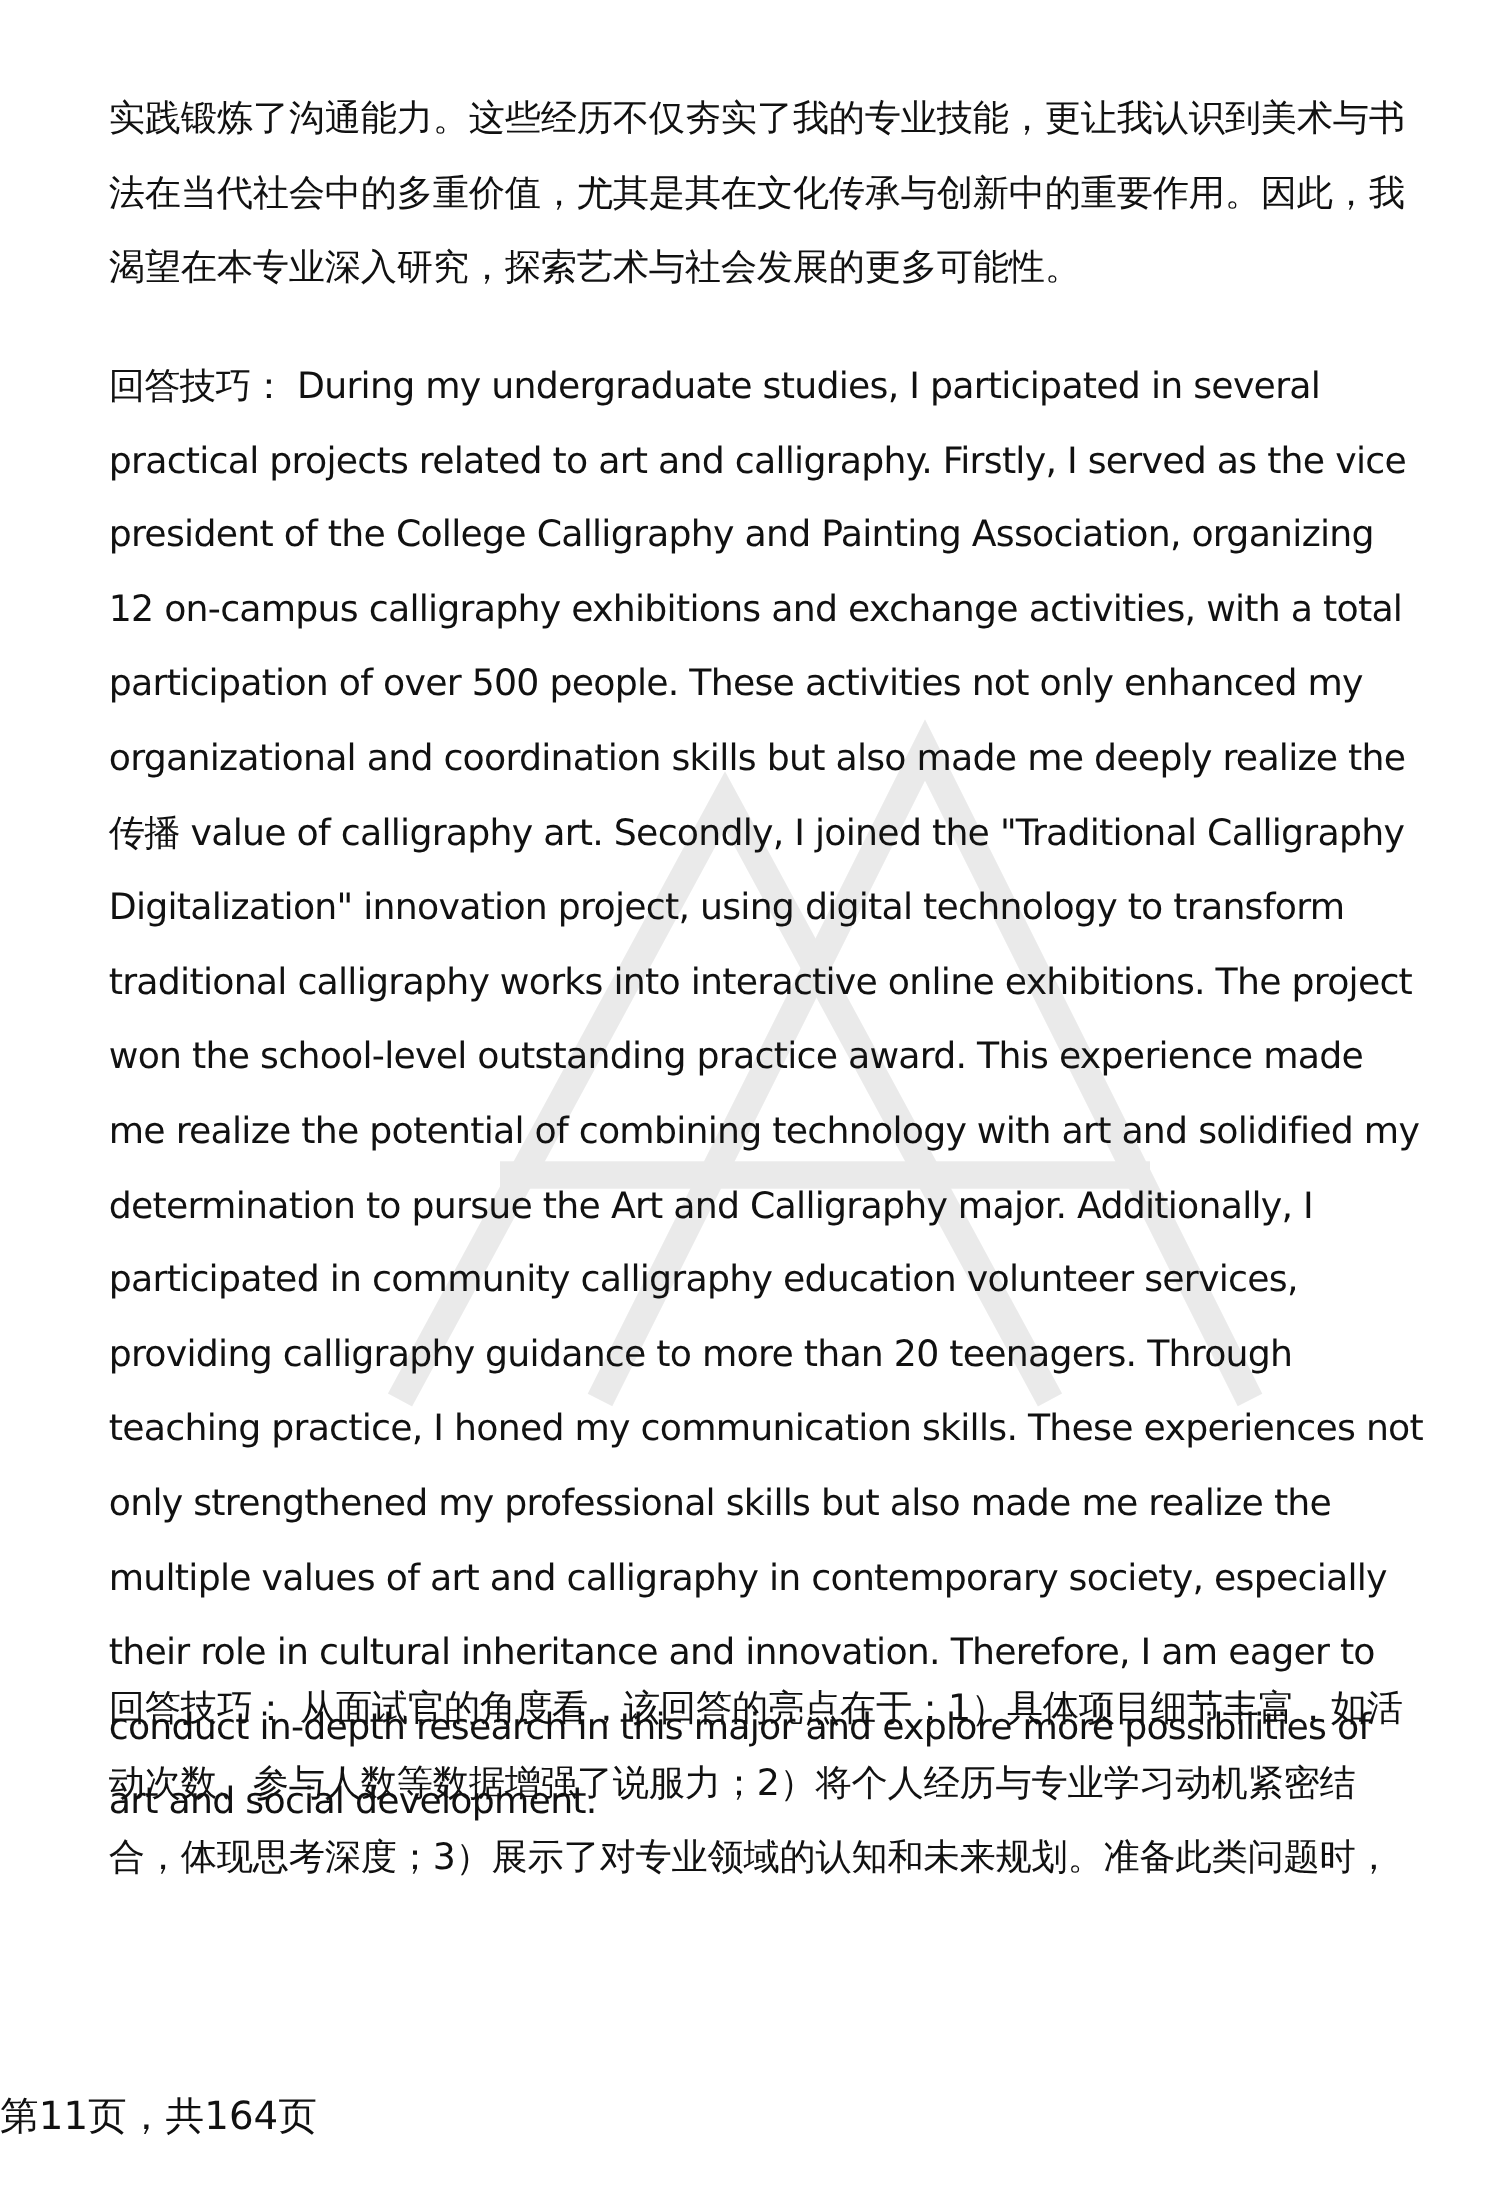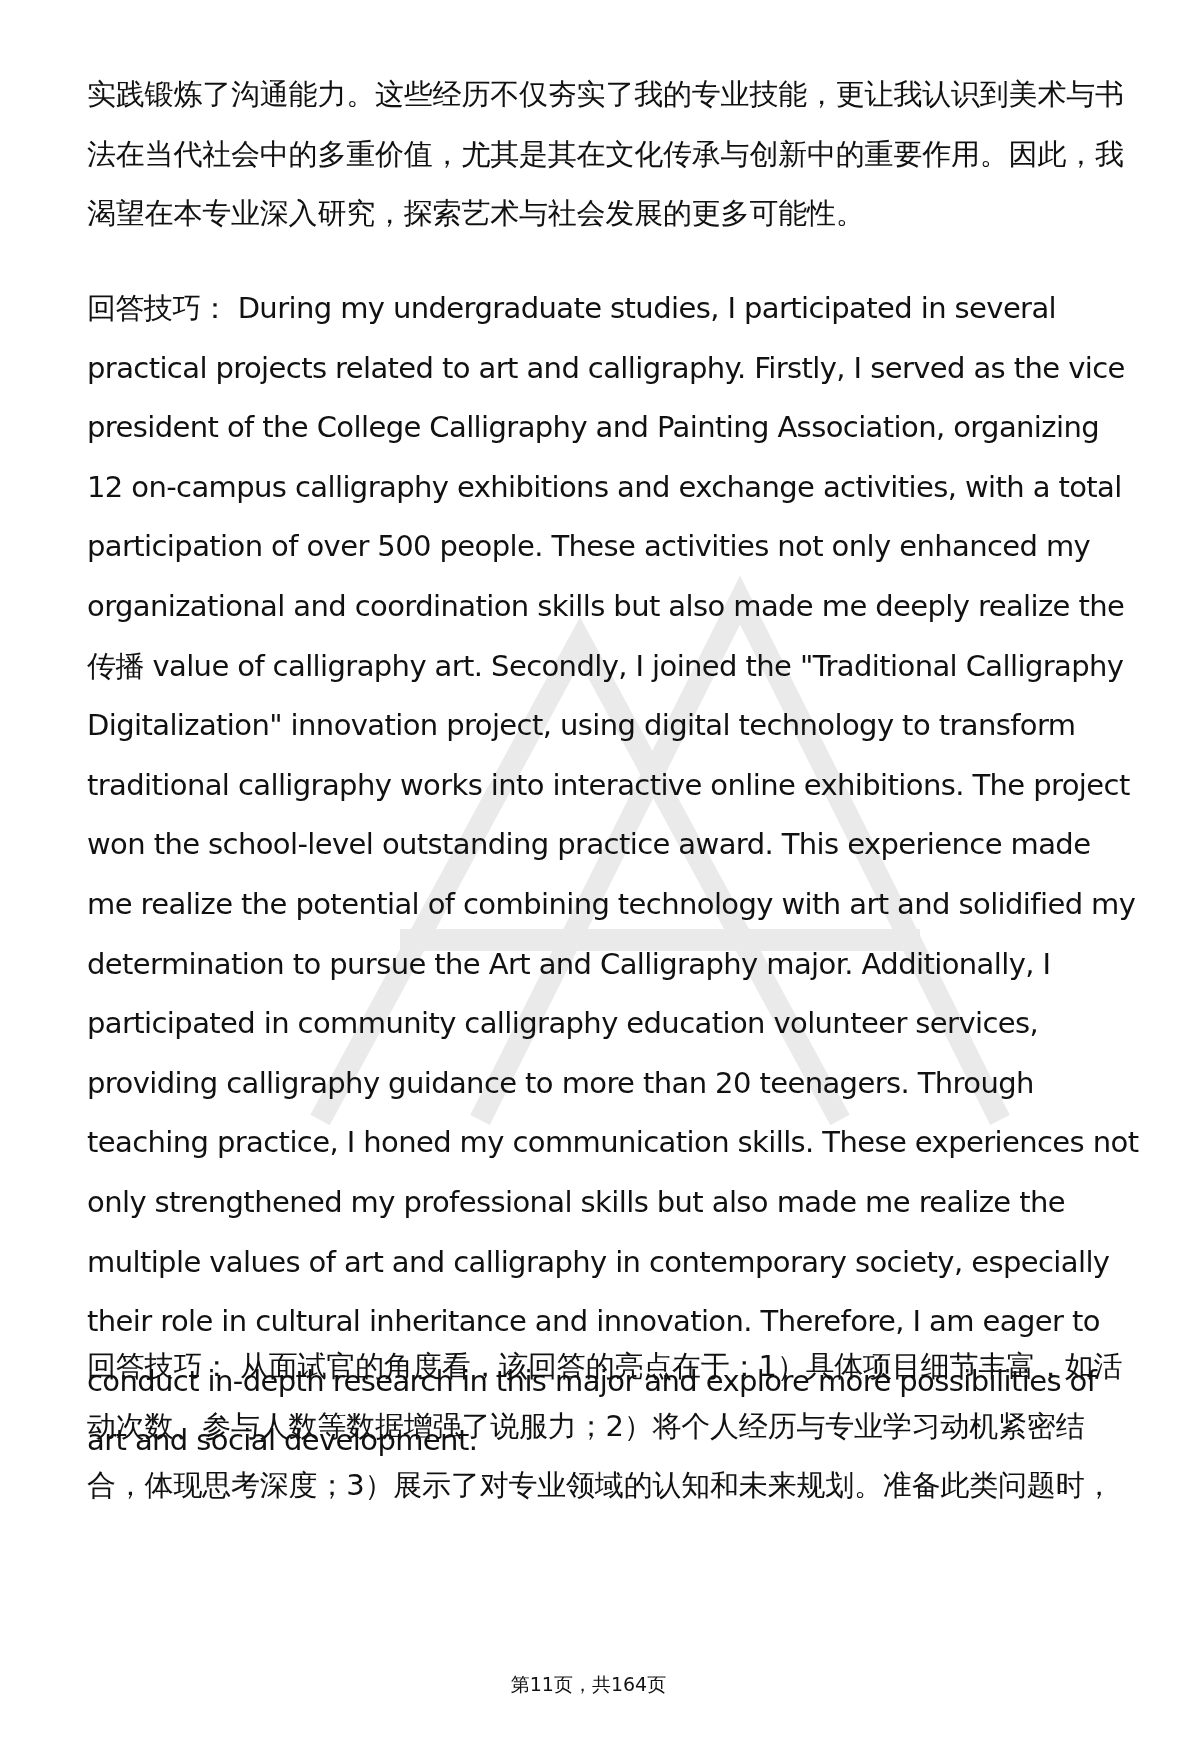--- a/index.html
+++ b/index.html
@@ -5,22 +5,22 @@
     html, body { margin: 0; padding: 0; background: #ffffff; }
     body { width: 1200px; height: 1755px; position: relative; overflow: hidden;
       font-family: "DejaVu Sans", "Liberation Sans", sans-serif; color: #111111; }
     .page { position: absolute; left: 74px; top: 52px; width: 1080px; }
     .para { font-size: 29px; line-height: 59.6px; margin: 13px; letter-spacing: -0.2px; }
     .para.en { letter-spacing: -0.6px; }
     .p1 { position: absolute; top: 0; }
     .p2 { position: absolute; top: 214px; }
     .p3 { position: absolute; top: 1272px; }
     .label { }
-    .footer { position: absolute; left: 0; width: 1177px; top: 1672px; text-align: center;
-      font-size: 19px; }
+    .footer { position: absolute; left: 0; width: 1177px; top: 1672px; text-align: left;
+      font-size: 31px; }
     .watermark { position: absolute; left: 280px; top: 520px; width: 760px; height: 620px;
       pointer-events: none; opacity: 0.08; }
   </style>
 </head>
 <body>
 
 <svg class="watermark" viewBox="0 0 760 620">
   <g fill="none" stroke="#000" stroke-width="22">
     <path d="M40 600 L300 120 L560 600"></path>
     <path d="M200 600 L460 80 L720 600"></path>

